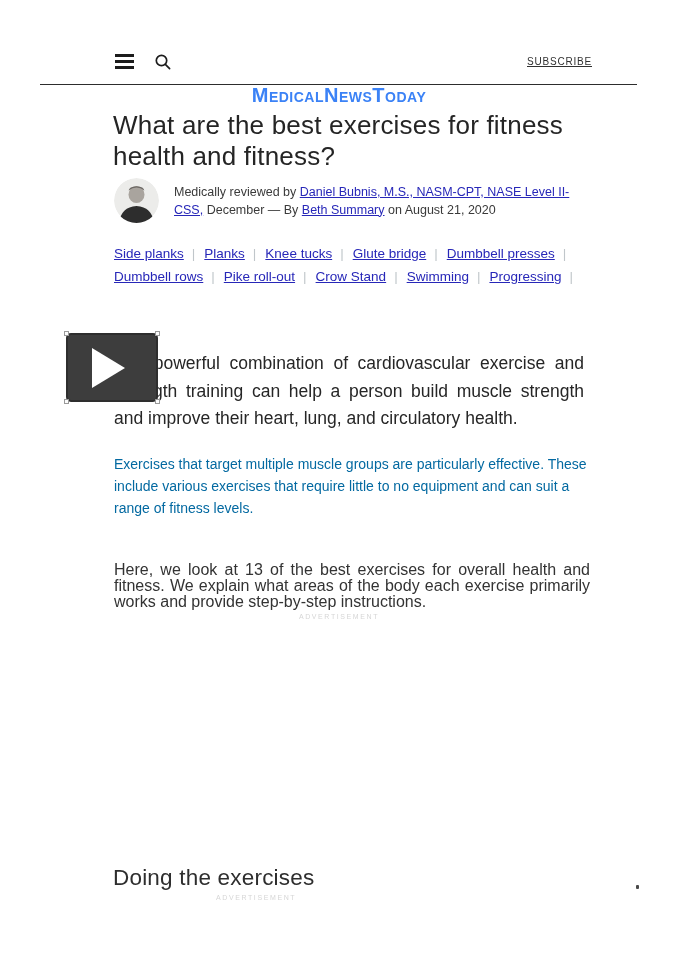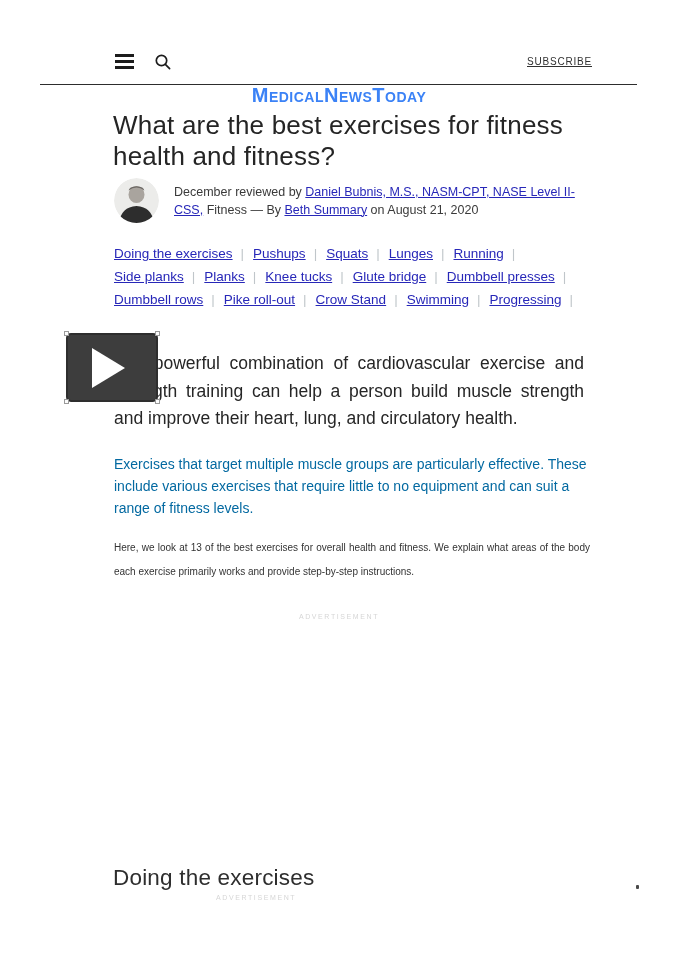--- a/index.html
+++ b/index.html
@@ -83,22 +83,22 @@
   .lead {
     left: 114px; top: 350px; width: 470px;
     font-size: 17.5px; line-height: 27.5px; color: #262626;
     text-align: justify;
   }
   .para1 {
     left: 114px; top: 453px; width: 476px;
     font-size: 14px; line-height: 22px; color: #0369a1;
   }
   .para2 {
-    left: 114px; top: 536px; width: 476px;
-    font-size: 10px; line-height: 24px; color: #333333;
+    left: 114px; top: 562px; width: 476px;
+    font-size: 16px; line-height: 16px; color: #333333;
     text-align: justify;
   }
 
   .ad-label {
     font-size: 7px; letter-spacing: 1.6px; color: #d6d6d6;
   }
   .ad-1 { left: 0; right: 0; top: 613px; text-align: center; }
   .ad-2 { left: 216px; top: 894px; }
 
   .section-heading {
@@ -135,25 +135,24 @@
 <div class="abs avatar">
   <svg width="45" height="45" viewBox="0 0 45 45">
     <circle cx="22.5" cy="22.5" r="22.5" fill="#ececea"></circle>
     <ellipse cx="22.5" cy="16.5" rx="8" ry="8.6" fill="#a9a49e"></ellipse>
     <path d="M14.6 12.5 Q22.5 6.5 30.4 12.5 Q30 8.8 22.5 8.2 Q15 8.8 14.6 12.5 Z" fill="#6e6a66"></path>
     <path d="M5 45 Q7 29 22.5 28 Q38 29 40 45 Z" fill="#2d2d2d"></path>
   </svg>
 </div>
 
 <p class="abs byline">
-  <span>December reviewed by </span><a href="#">Daniel Bubnis, M.S., NASM-CPT, NASE Level II-CSS,</a><span> Fitness — By </span><a href="#">Beth Summary</a><span> on August 21, 2020</span>
+  <span>Medically reviewed by </span><a href="#">Daniel Bubnis, M.S., NASM-CPT, NASE Level II-CSS,</a><span> December — By </span><a href="#">Beth Summary</a><span> on August 21, 2020</span>
 </p>
 
 <nav class="abs anchor-nav">
-    <div class="nav-row"><a href="#" class="nav-link">Doing the exercises</a><span class="nav-sep">|</span><a href="#" class="nav-link">Pushups</a><span class="nav-sep">|</span><a href="#" class="nav-link">Squats</a><span class="nav-sep">|</span><a href="#" class="nav-link">Lunges</a><span class="nav-sep">|</span><a href="#" class="nav-link">Running</a><span class="nav-sep">|</span></div>
     <div class="nav-row"><a href="#" class="nav-link">Side planks</a><span class="nav-sep">|</span><a href="#" class="nav-link">Planks</a><span class="nav-sep">|</span><a href="#" class="nav-link">Knee tucks</a><span class="nav-sep">|</span><a href="#" class="nav-link">Glute bridge</a><span class="nav-sep">|</span><a href="#" class="nav-link">Dumbbell presses</a><span class="nav-sep">|</span></div>
     <div class="nav-row"><a href="#" class="nav-link">Dumbbell rows</a><span class="nav-sep">|</span><a href="#" class="nav-link">Pike roll-out</a><span class="nav-sep">|</span><a href="#" class="nav-link">Crow Stand</a><span class="nav-sep">|</span><a href="#" class="nav-link">Swimming</a><span class="nav-sep">|</span><a href="#" class="nav-link">Progressing</a><span class="nav-sep">|</span></div>
   </nav>
 
 <div class="abs video-btn">
   <div class="play-tri"></div>
   <div class="handle h-tl"></div>
   <div class="handle h-tr"></div>
   <div class="handle h-bl"></div>
   <div class="handle h-br"></div>

